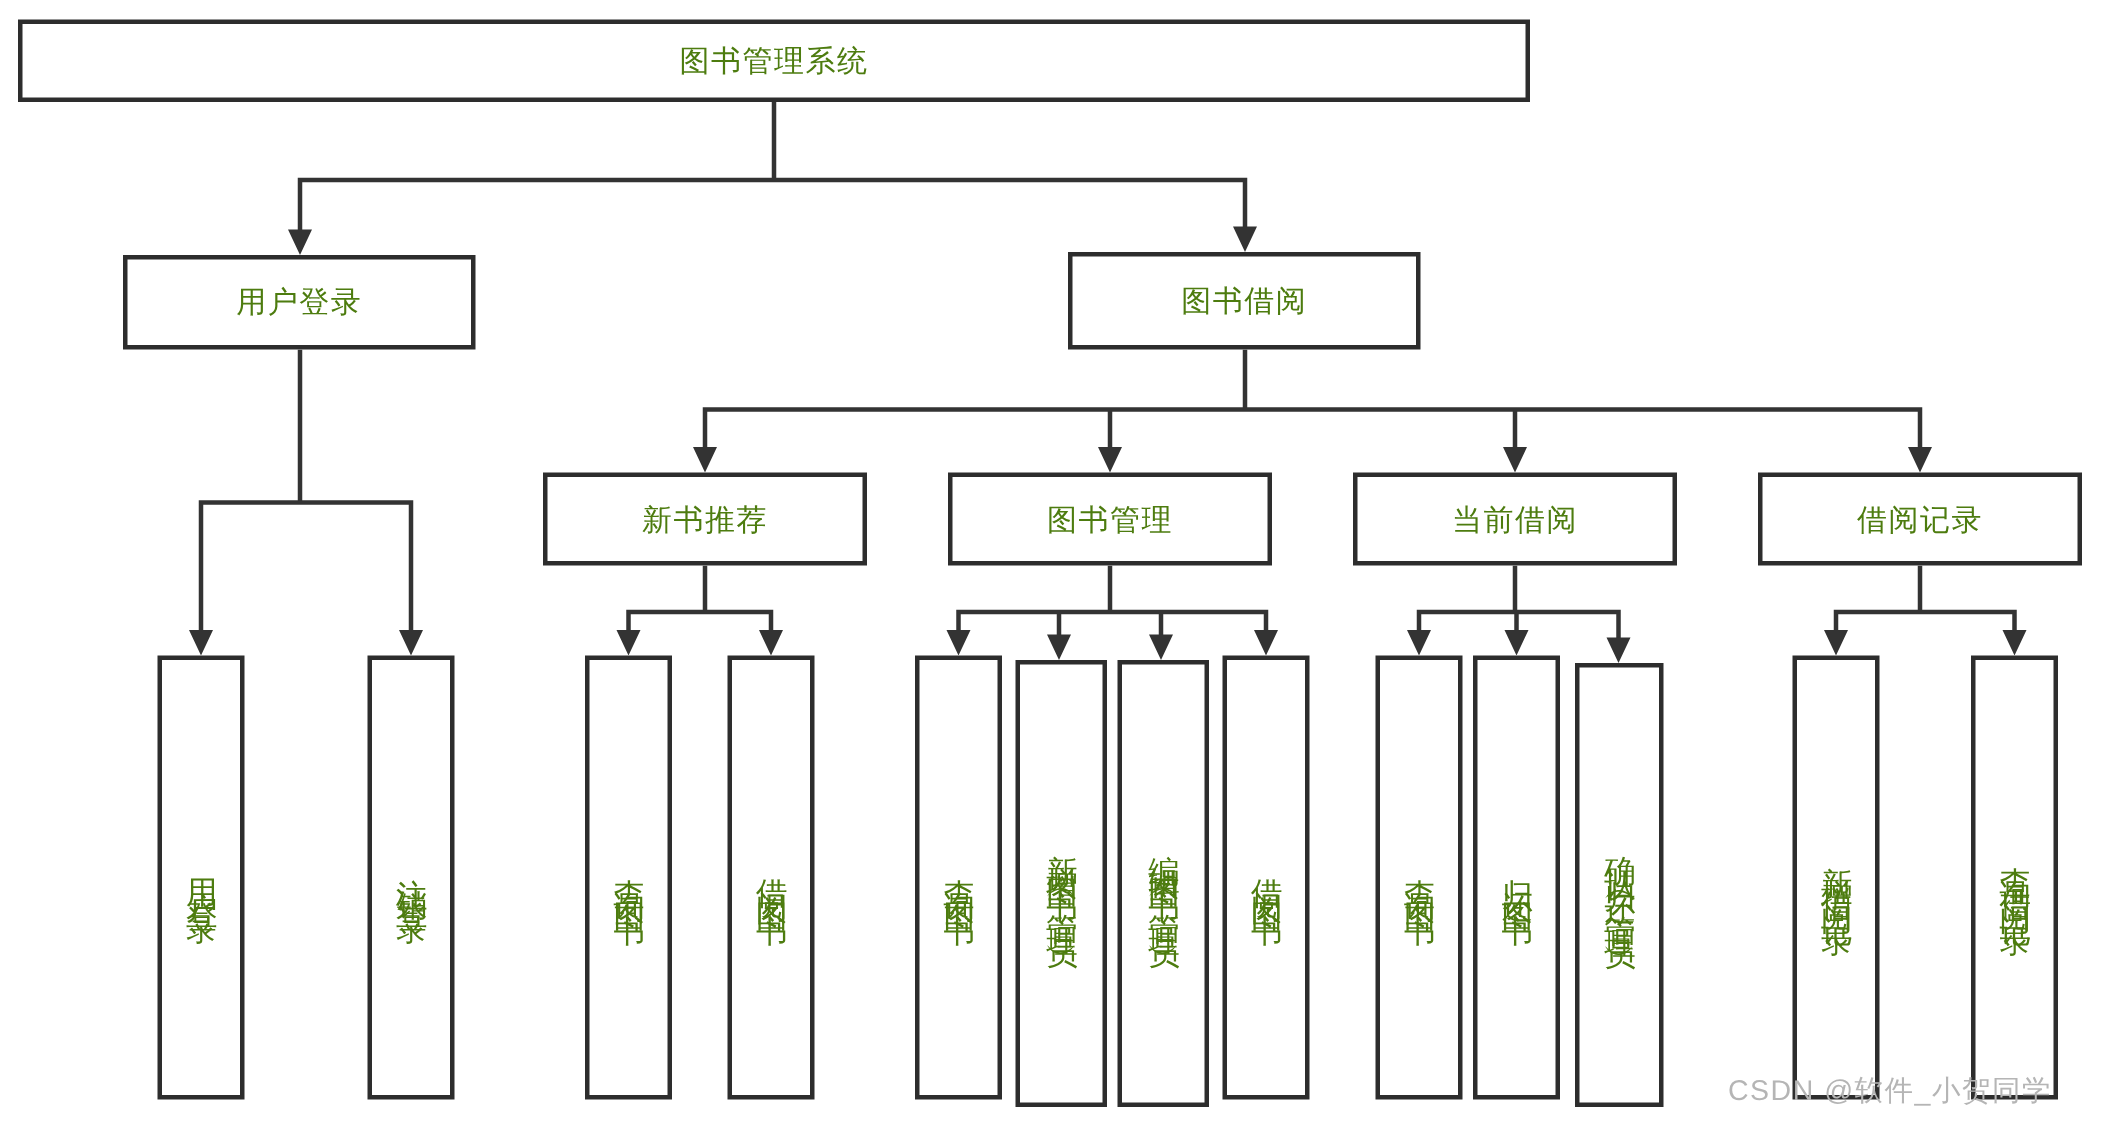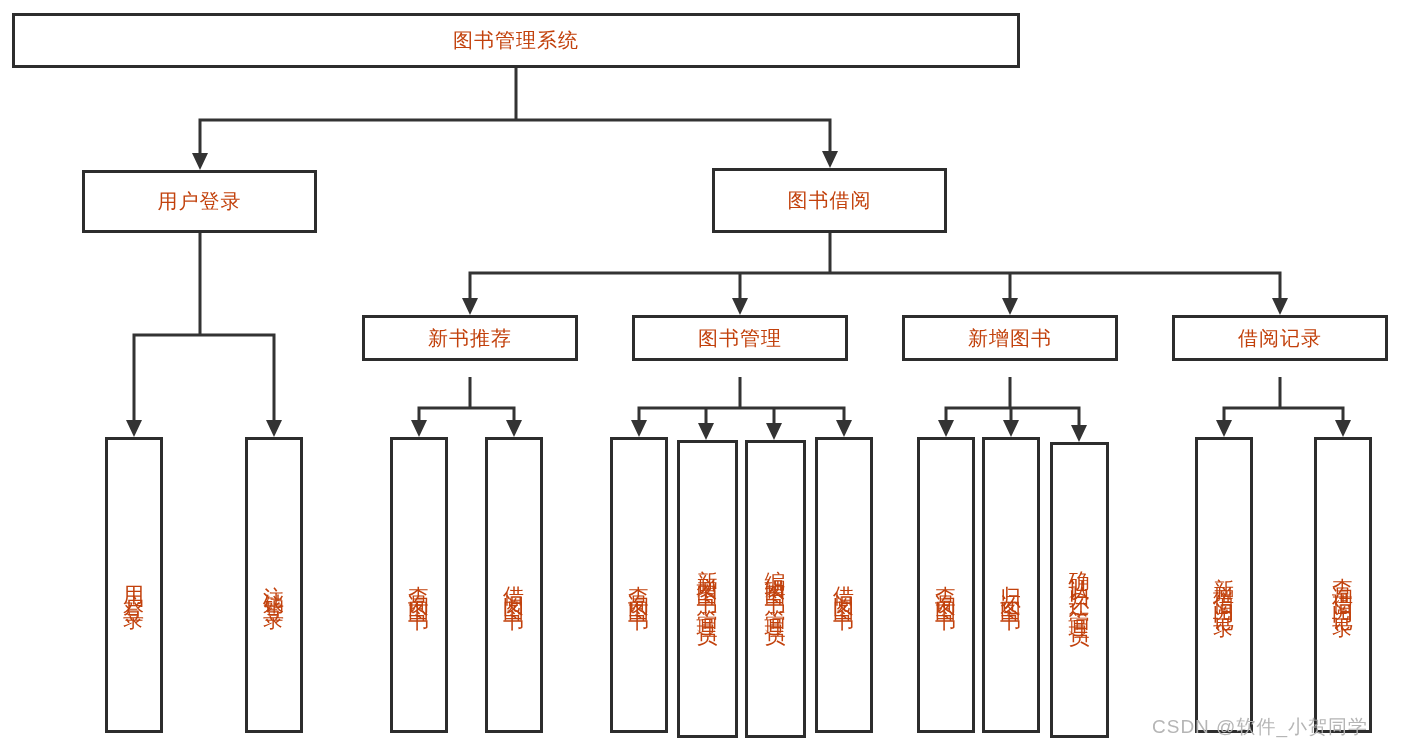--- a/index.html
+++ b/index.html
@@ -15,21 +15,21 @@
     position: absolute;
     left: 0; top: 0;
     width: 1405px; height: 747px;
     z-index: 1;
   }
   .node {
     position: absolute;
     box-sizing: border-box;
     background: #ffffff;
     border: 3px solid #2d2d2d;
-    color: #c2410c;
+    color: #4d7c0f;
     display: flex;
     align-items: center;
     justify-content: center;
     z-index: 2;
     font-size: 20px;
     letter-spacing: 1px;
     white-space: nowrap;
   }
   .vnode {
     writing-mode: vertical-rl;
@@ -38,21 +38,21 @@
     letter-spacing: 8px;
     line-height: 1;
     white-space: nowrap;
   }
   
   #root-box      { left: 12px;   top: 13px;  width: 1008px; height: 55px; }
   
   #n-user-login  { left: 82px;   top: 170px; width: 235px;  height: 63px; }
   #n-book-mgmt   { left: 712px;  top: 168px; width: 235px;  height: 65px; }
   
-  .lvl3          { top: 315px; width: 216px; height: 46px; }
+  .lvl3          { top: 315px; width: 216px; height: 62px; }
   #n-new-rec     { left: 362px; }
   #n-borrowing   { left: 632px; }
   #n-current     { left: 902px; }
   #n-records     { left: 1172px; }
   
   .leaf          { top: 437px; width: 58px; height: 296px; }
   #l-user-login  { left: 105px; }
   #l-logout      { left: 245px; }
   #l-query1      { left: 390px; }
   #l-borrow1     { left: 485px; }
@@ -137,21 +137,21 @@
              M1335 420 L1351 420 L1343 437 Z"></path>
   </svg>
 
   <div class="node" id="root-box">图书管理系统</div>
 
   <div class="node" id="n-user-login">用户登录</div>
   <div class="node" id="n-book-mgmt">图书借阅</div>
 
   <div class="node lvl3" id="n-new-rec">新书推荐</div>
   <div class="node lvl3" id="n-borrowing">图书管理</div>
-  <div class="node lvl3" id="n-current">新增图书</div>
+  <div class="node lvl3" id="n-current">当前借阅</div>
   <div class="node lvl3" id="n-records">借阅记录</div>
 
   <div class="node vnode leaf" id="l-user-login">用户登录</div>
   <div class="node vnode leaf" id="l-logout">注销登录</div>
 
   <div class="node vnode leaf" id="l-query1">查询图书</div>
   <div class="node vnode leaf" id="l-borrow1">借阅图书</div>
 
   <div class="node vnode leaf" id="l-query2">查询图书</div>
   <div class="node vnode leaf" id="l-add-book">新增图书（管理员）</div>

